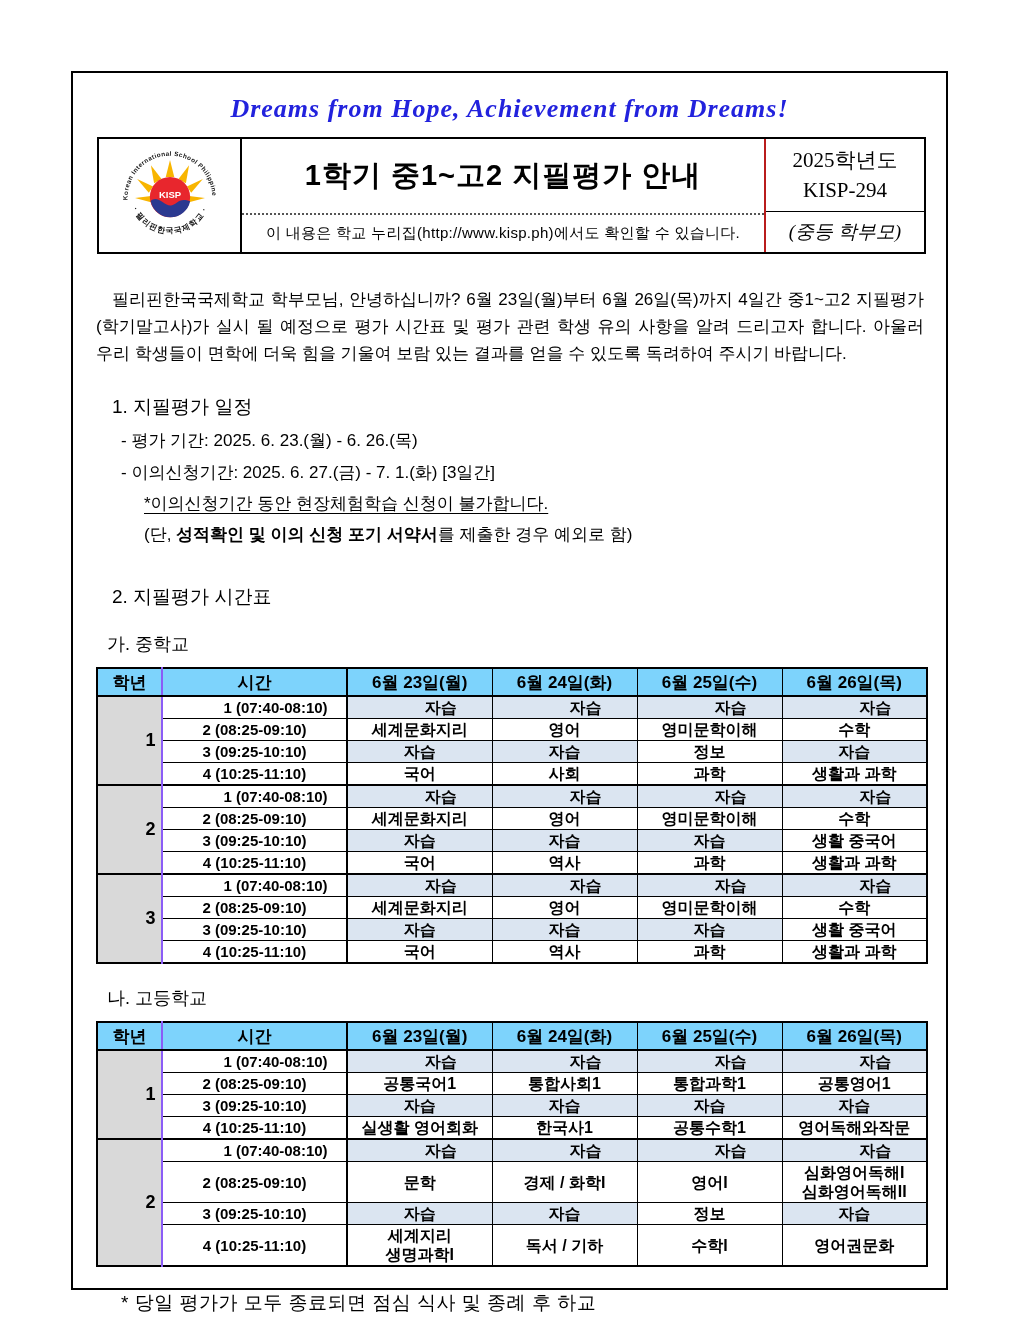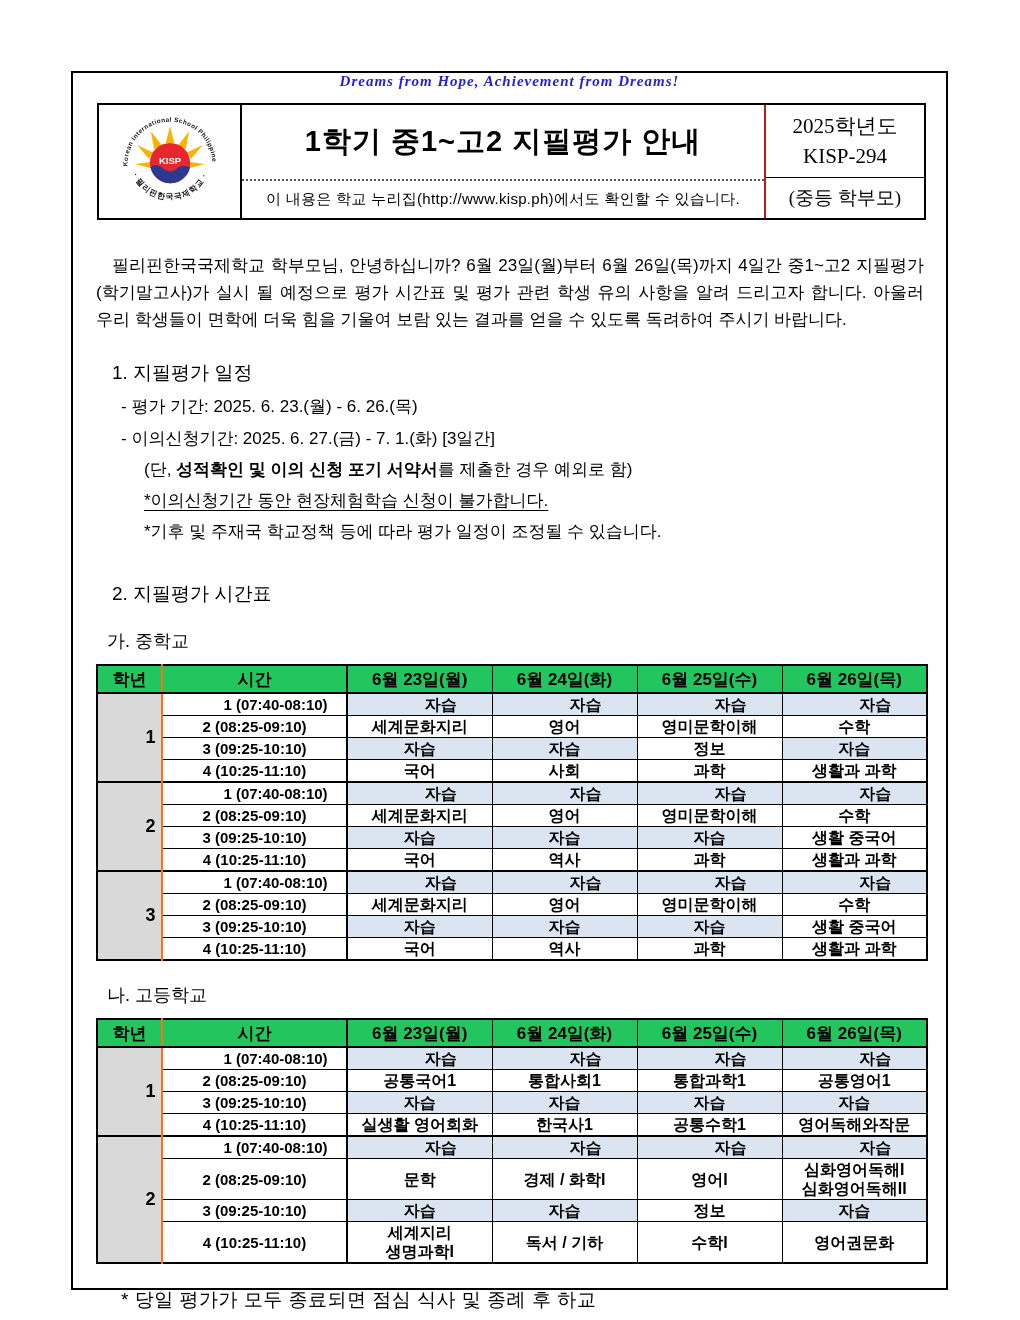--- a/index.html
+++ b/index.html
@@ -2,23 +2,23 @@
 <html><head>
 <meta charset="utf-8">
 <style>
   * { margin:0; padding:0; box-sizing:border-box; }
   html,body { width:1020px; height:1320px; background:#fff; font-family:"Liberation Sans", sans-serif; color:#000; }
   .sheet {
     position:absolute; left:71px; top:71px; width:877px; height:1219px;
     border:2px solid #000; background:#fff;
   }
   .slogan {
-    text-align:center;
+    margin-top:21px; text-align:center;
     font-family:"Liberation Serif", serif; font-style:italic; font-weight:bold;
-    font-size:15px; color:#2222dd; letter-spacing:1px;
+    font-size:26px; color:#2222dd; letter-spacing:1px;
   }
   .header-box {
     margin:13px 0 0 24px; width:829px; height:117px;
     border:2px solid #000; display:flex;
   }
   .logo-cell { width:143px; border-right:2px solid #000; display:flex; align-items:center; justify-content:center; }
   .title-cell { flex:1; border-right:2px solid #b91c1c; display:flex; flex-direction:column; }
   .doc-title {
     flex:1; display:flex; align-items:center; justify-content:center;
     font-size:29px; font-weight:800; letter-spacing:1px;
@@ -26,49 +26,49 @@
   }
   .doc-subtitle {
     height:37px; display:flex; align-items:center; justify-content:center;
     font-size:15px; letter-spacing:0.3px;
   }
   .meta-cell { width:158px; display:flex; flex-direction:column; font-family:"Liberation Serif", serif; }
   .meta-top {
     flex:1; display:flex; flex-direction:column; justify-content:center; align-items:center;
     font-size:21px; line-height:1.45; border-bottom:1px solid #000;
   }
-  .meta-bottom { height:40px; display:flex; align-items:center; justify-content:center; font-size:19px; }
+  .meta-bottom { height:40px; display:flex; align-items:center; justify-content:center; font-size:19px;font-style:italic; }
   .intro {
     margin:32px 22px 0 23px; font-size:17px; line-height:27px;
     text-align:justify; text-indent:16px; word-break:keep-all;
   }
   .sec-heading { margin:27px 0 0 39px; font-size:19px; }
   .sec1-line { margin:9px 0 0 48px; font-size:17px; }
   .sec1-note { margin:8px 0 0 71px; font-size:17px; }
   .u { text-decoration:underline; text-underline-offset:4px; }
   .b { font-weight:bold; }
   .sec2-heading { margin-top:38px; }
   .table-label { margin:22px 0 0 34px; font-size:18px; }
   table.timetable {
     margin:11px 0 0 23px; width:830px;
     border-collapse:collapse; border:2px solid #000; table-layout:fixed;
   }
   .timetable col.c-grade { width:65px; }
   .timetable col.c-time  { width:185px; }
   .timetable col.c-day   { width:145px; }
   .timetable th {
-    background:#22c55e; border:1px solid #000; border-bottom:2px solid #000;
+    background:#7dd3fc; border:1px solid #000; border-bottom:2px solid #000;
     height:28px; font-size:17px; font-weight:800; text-align:center;
   }
   .timetable td {
     border:1px solid #000; height:22px; padding:1px 2px;
     text-align:center; vertical-align:middle;
     font-size:16px; font-weight:700; line-height:19px; white-space:pre-line;
   }
-  .timetable th.h-time, .timetable td.time-cell { border-left:2px solid #f97316; border-right:2px solid #000; }
+  .timetable th.h-time, .timetable td.time-cell { border-left:2px solid #8b5cf6; border-right:2px solid #000; }
   .timetable td.grade-cell { background:#d9d9d9; font-size:18px; }
   .timetable td.time-cell { font-size:15px; }
   .timetable td.self-study { background:#dbe5f1; }
   .timetable tr.grade-start td { border-top:2px solid #000;padding-left:44px; }
   .footnote { margin:23px 0 0 48px; font-size:19px; letter-spacing:0.5px; }
 </style>
 </head>
 <body>
 
 <div class="sheet">
@@ -116,23 +116,22 @@
       </div>
       <div class="meta-bottom">(중등 학부모)</div>
     </div>
   </div>
 
   <div class="intro">필리핀한국국제학교 학부모님, 안녕하십니까? 6월 23일(월)부터 6월 26일(목)까지 4일간 중1~고2 지필평가(학기말고사)가 실시 될 예정으로 평가 시간표 및 평가 관련 학생 유의 사항을 알려 드리고자 합니다. 아울러 우리 학생들이 면학에 더욱 힘을 기울여 보람 있는 결과를 얻을 수 있도록 독려하여 주시기 바랍니다.</div>
 
   <div class="sec-heading">1. 지필평가 일정</div>
   <div class="sec1-line">- 평가 기간: 2025. 6. 23.(월) - 6. 26.(목)</div>
   <div class="sec1-line">- 이의신청기간: 2025. 6. 27.(금) - 7. 1.(화) [3일간]</div>
+  <div class="sec1-note"><span class="u">*이의신청기간 동안 현장체험학습 신청이 불가합니다.</span></div>
   <div class="sec1-note"><span>(단, </span><span class="b">성적확인 및 이의 신청 포기 서약서</span><span>를 제출한 경우 예외로 함)</span></div>
-  <div class="sec1-note"><span class="u">*이의신청기간 동안 현장체험학습 신청이 불가합니다.</span></div>
-  <div class="sec1-note">*기후 및 주재국 학교정책 등에 따라 평가 일정이 조정될 수 있습니다.</div>
 
   <div class="sec-heading sec2-heading">2. 지필평가 시간표</div>
 
   <div class="table-label">가. 중학교</div>
   <table class="timetable">
     <colgroup>
         <col class="c-grade">
         <col class="c-time">
         <col class="c-day">
         <col class="c-day">

